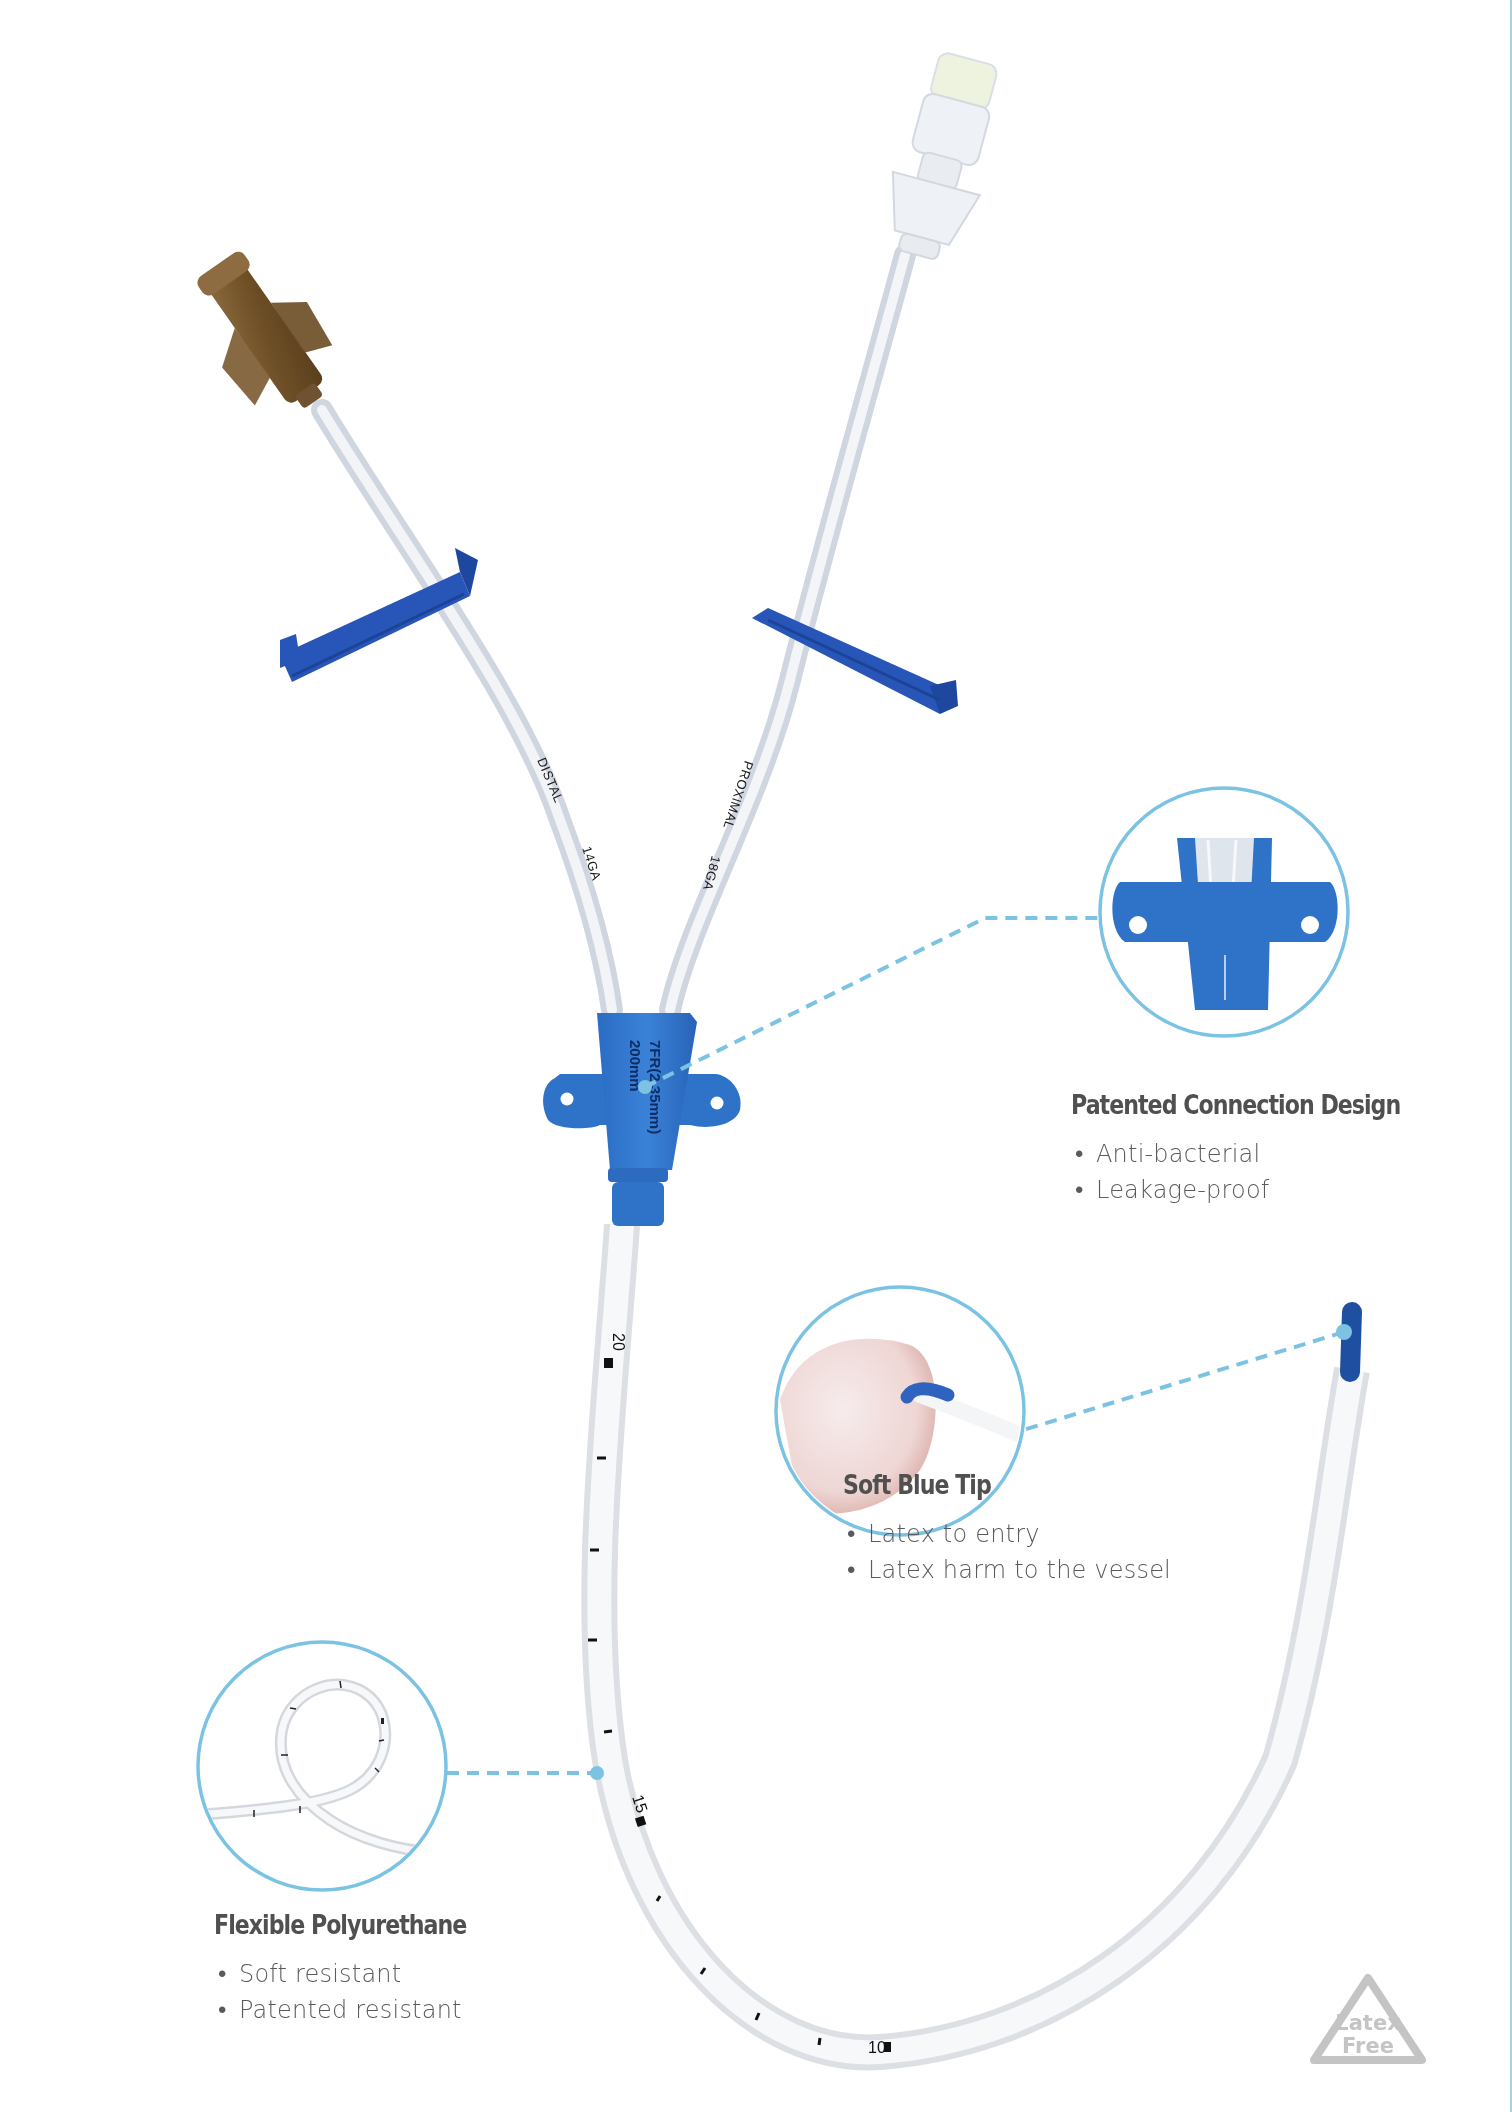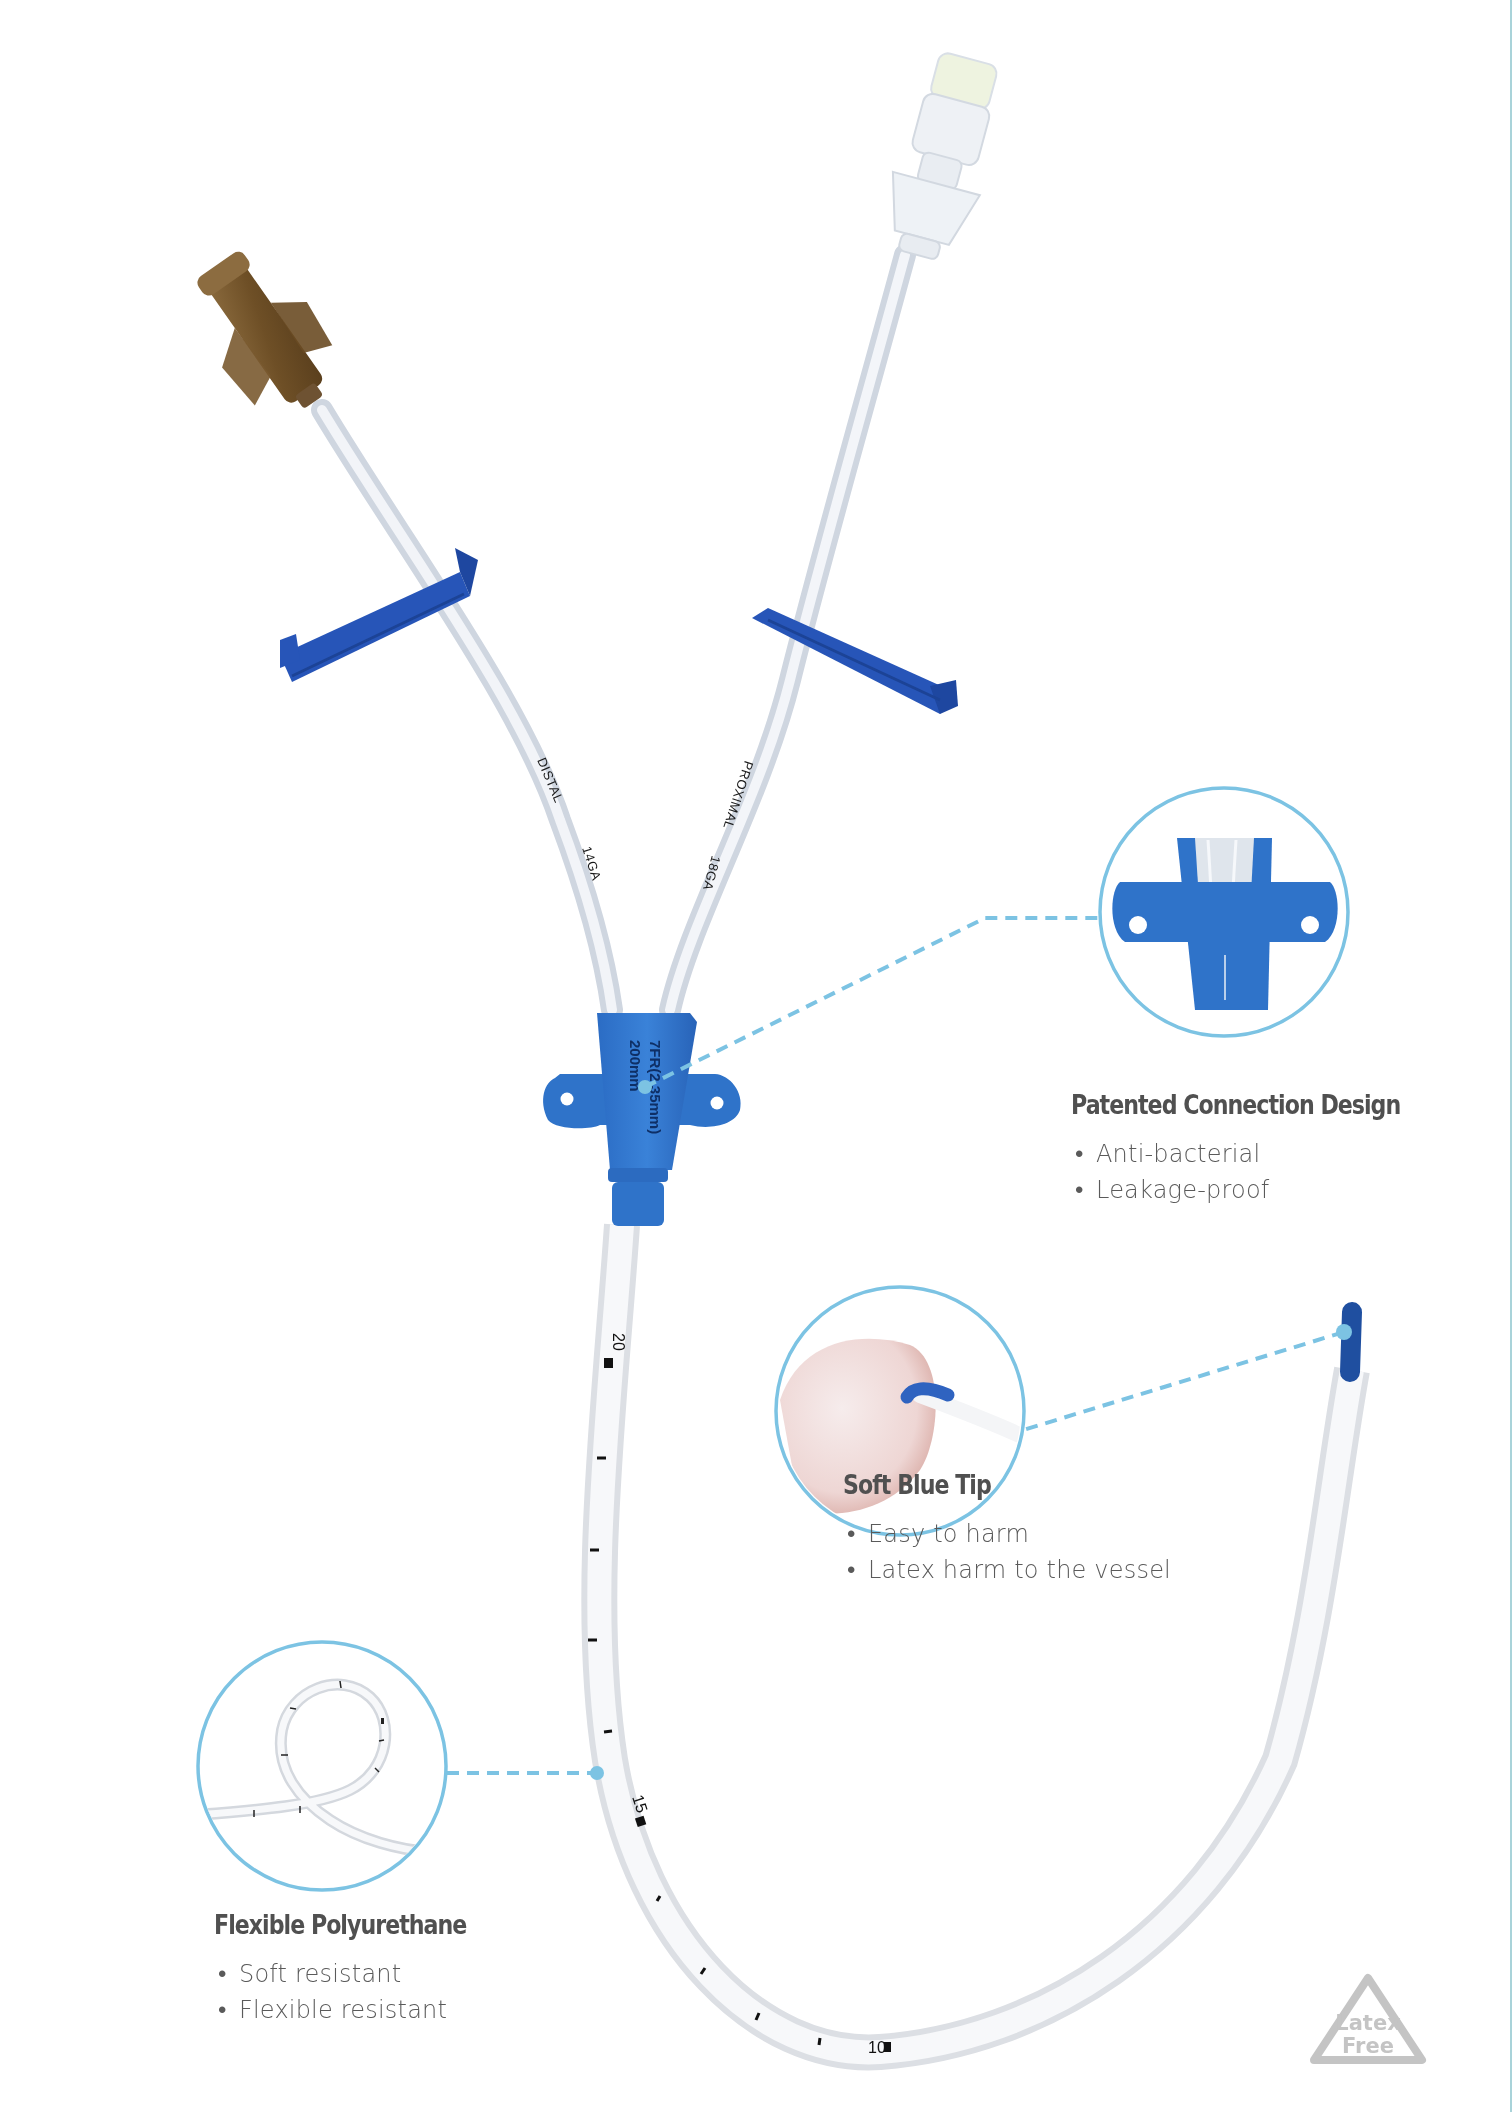--- a/index.html
+++ b/index.html
@@ -212,27 +212,27 @@
     <div class="title">Patented Connection Design</div>
     <ul>
       <li><span class="bullet">•</span><span>Anti-bacterial</span></li>
       <li><span class="bullet">•</span><span>Leakage-proof</span></li>
     </ul>
   </div>
 
   <div class="feature" id="feat-tip">
     <div class="title">Soft Blue Tip</div>
     <ul>
-      <li><span class="bullet">•</span><span>Easy to harm</span></li>
+      <li><span class="bullet">•</span><span>Latex to entry</span></li>
       <li><span class="bullet">•</span><span>Latex harm to the vessel</span></li>
     </ul>
   </div>
 
   <div class="feature" id="feat-flex">
     <div class="title">Flexible Polyurethane</div>
     <ul>
       <li><span class="bullet">•</span><span>Soft resistant</span></li>
-      <li><span class="bullet">•</span><span>Flexible resistant</span></li>
+      <li><span class="bullet">•</span><span>Patented resistant</span></li>
     </ul>
   </div>
 
   <div class="right-edge"></div>
 </div>
 
 </body></html>

